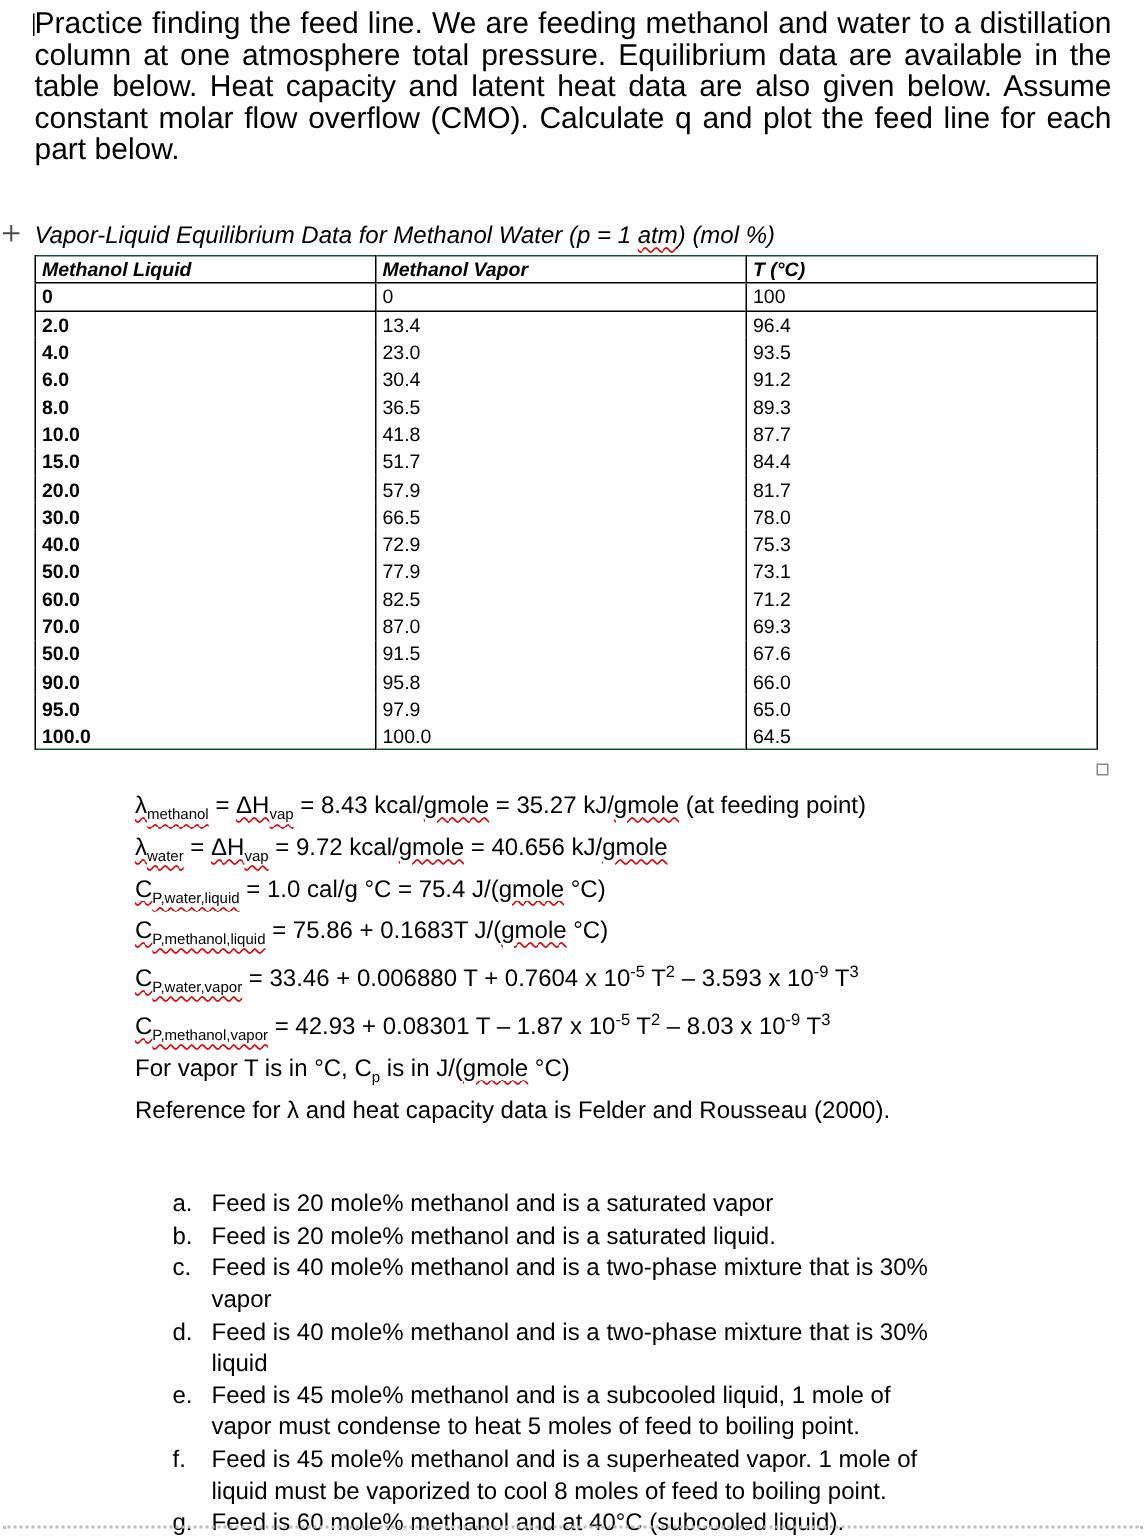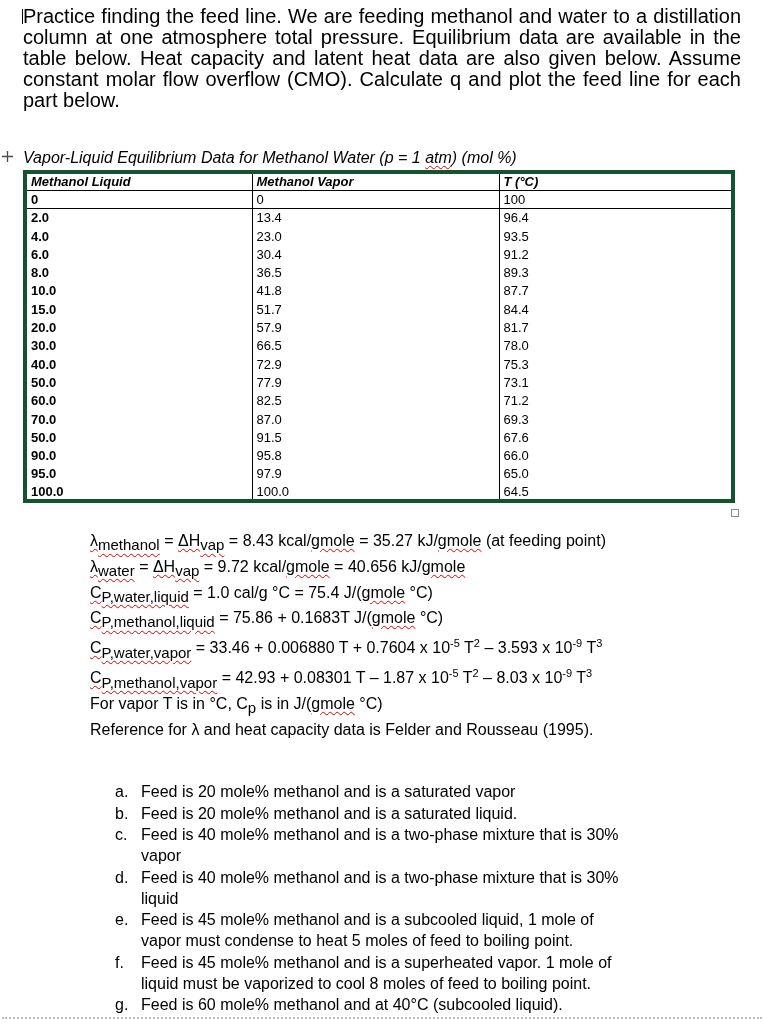--- a/index.html
+++ b/index.html
@@ -29,21 +29,21 @@
   .table-title {
     margin: 37px 0 2px 23px; width: 708px;
     font-style: italic;
     font-size: 16px; line-height: 20px;
     white-space: pre;
   }
 
   table.vle {
     border-collapse: collapse; table-layout: fixed;
     margin-left: 23px; width: 708px;
-    border: 4px solid #14532d;
+    border: 1px solid #14532d;
   }
   .vle th, .vle td {
     border-left: 1px solid #000; border-right: 1px solid #000;
     padding: 0 4px; height: 18.3px;
     font-size: 13px; line-height: 15px;
     text-align: left; vertical-align: middle;
     overflow: hidden; white-space: nowrap;
   }
   .vle thead tr { border-bottom: 1px solid #000; }
   .vle tbody tr:first-child { border-bottom: 1px solid #000; }
@@ -51,21 +51,21 @@
   .vle td:first-child { font-weight: bold; }
 
   .resize-handle {
     position: absolute; left: 731px; top: 509px;
     width: 8px; height: 8px;
     border: 1px solid #8a8a8a; background: #fff;
   }
 
   .equations { margin: 27px 0 0 90px; font-size: 16px; line-height: 21.5px; }
   .eq-line { white-space: pre; }
-  .eq-line sub { font-size: 15px; }
+  .eq-line sub { font-size: 10px; }
   .eq-line sup { font-size: 11px; }
 
   .wavy {
     text-decoration-line: underline;
     text-decoration-style: wavy;
     text-decoration-color: #e00000;
     text-decoration-thickness: 1px;
     text-underline-offset: 2px;
   }
 
@@ -208,21 +208,21 @@
   <div class="resize-handle"></div>
 
   <div class="equations">
       <div class="eq-line"><span class="wavy">λ</span><sub class="wavy">methanol</sub><span> = </span><span class="wavy">ΔH</span><sub class="wavy">vap</sub><span> = 8.43 kcal/</span><span class="wavy">gmole</span><span> = 35.27 kJ/</span><span class="wavy">gmole</span><span> (at feeding point)</span></div>
       <div class="eq-line"><span class="wavy">λ</span><sub class="wavy">water</sub><span> = </span><span class="wavy">ΔH</span><sub class="wavy">vap</sub><span> = 9.72 kcal/</span><span class="wavy">gmole</span><span> = 40.656 kJ/</span><span class="wavy">gmole</span></div>
       <div class="eq-line"><span class="wavy">C</span><sub class="wavy">P,water,liquid</sub><span> = 1.0 cal/g °C = 75.4 J/(</span><span class="wavy">gmole</span><span> °C)</span></div>
       <div class="eq-line"><span class="wavy">C</span><sub class="wavy">P,methanol,liquid</sub><span> = 75.86 + 0.1683T J/(</span><span class="wavy">gmole</span><span> °C)</span></div>
       <div class="eq-line"><span class="wavy">C</span><sub class="wavy">P,water,vapor</sub><span> = 33.46 + 0.006880 T + 0.7604 x 10</span><sup>-5</sup><span> T</span><sup>2</sup><span> – 3.593 x 10</span><sup>-9</sup><span> T</span><sup>3</sup></div>
       <div class="eq-line"><span class="wavy">C</span><sub class="wavy">P,methanol,vapor</sub><span> = 42.93 + 0.08301 T – 1.87 x 10</span><sup>-5</sup><span> T</span><sup>2</sup><span> – 8.03 x 10</span><sup>-9</sup><span> T</span><sup>3</sup></div>
       <div class="eq-line"><span>For vapor T is in °C, C</span><sub>p</sub><span> is in J/(</span><span class="wavy">gmole</span><span> °C)</span></div>
-      <div class="eq-line"><span>Reference for λ and heat capacity data is Felder and Rousseau (1995).</span></div>
+      <div class="eq-line"><span>Reference for λ and heat capacity data is Felder and Rousseau (2000).</span></div>
     </div>
 
   <div class="parts">
       <div class="part">
         <div class="letter">a.</div>
         <div class="ptext">
           <div>Feed is 20 mole% methanol and is a saturated vapor</div>
         </div>
       </div>
       <div class="part">

